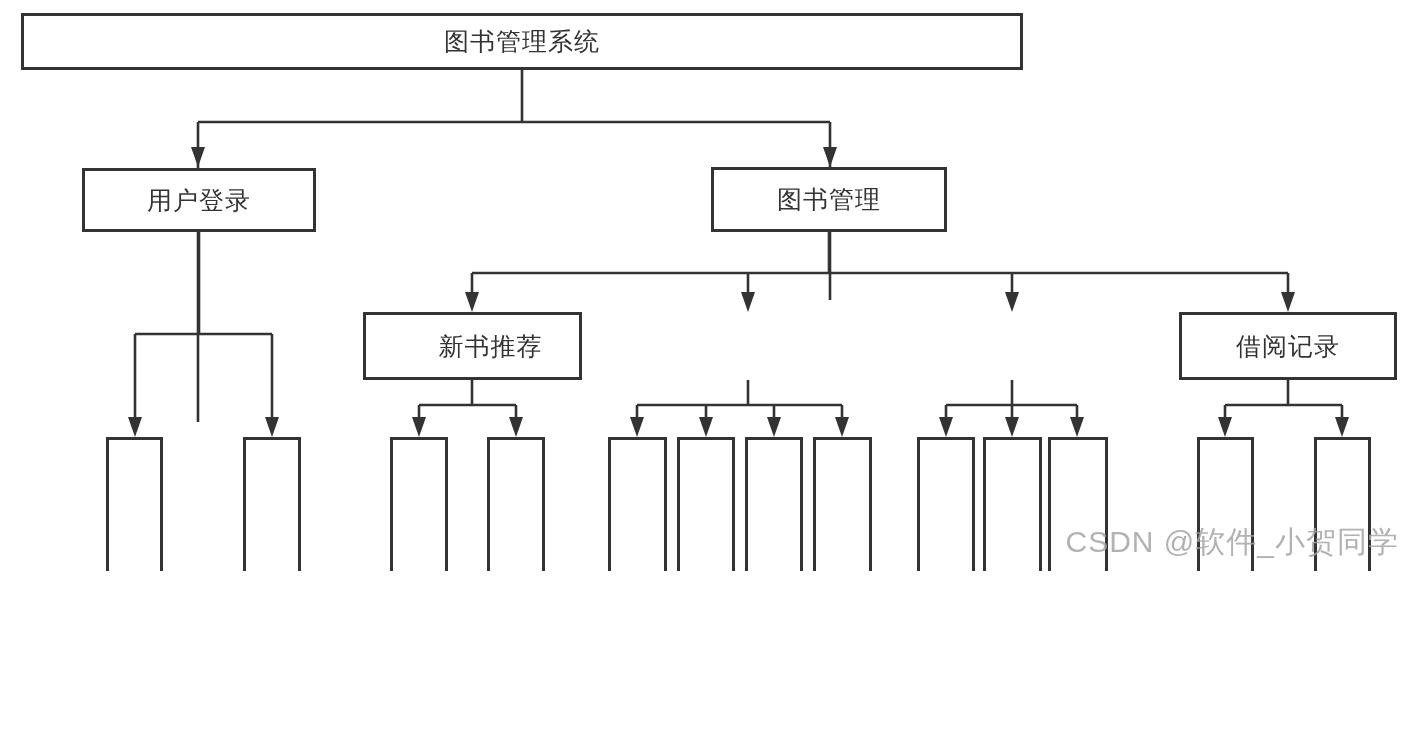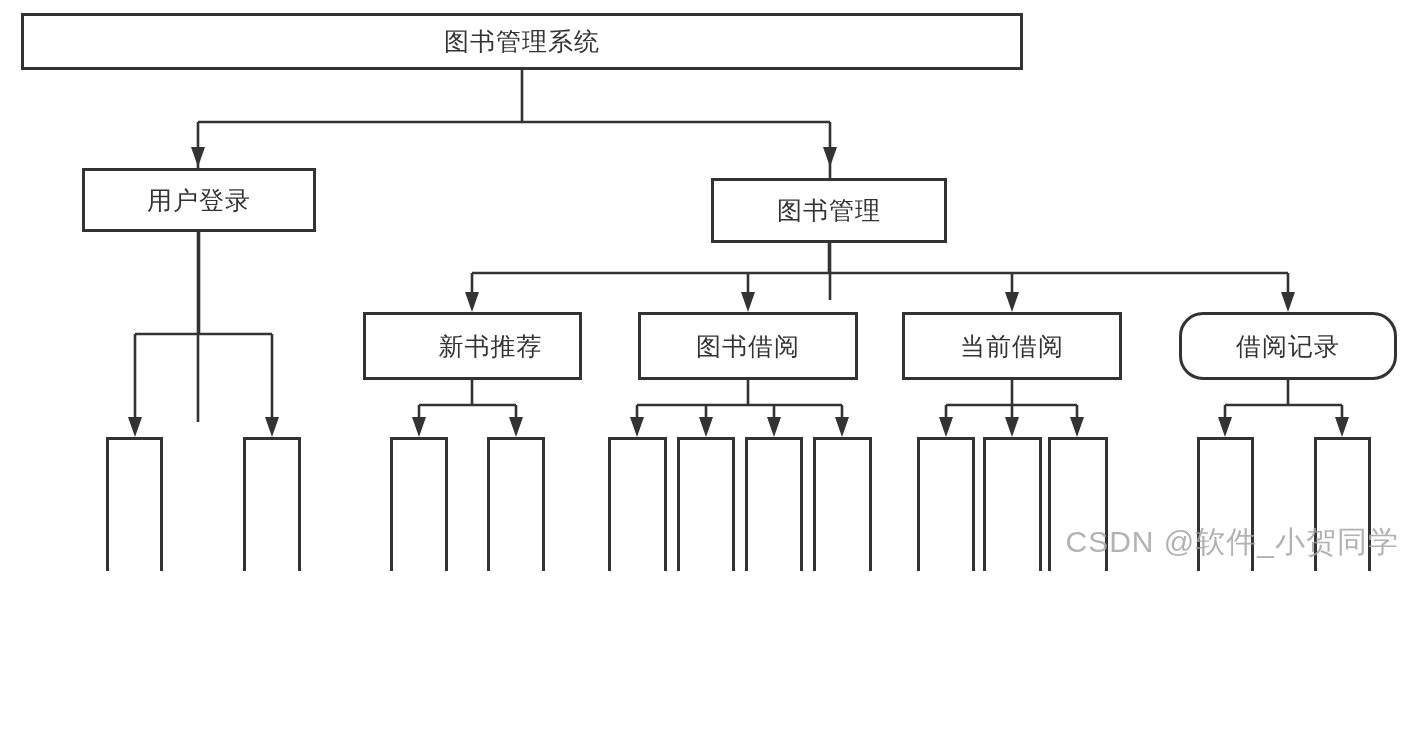--- a/index.html
+++ b/index.html
@@ -22,27 +22,27 @@
     justify-content: center;
     color: #333333;
     font-size: 25px;
     letter-spacing: 1px;
     z-index: 2;
   }
   
   #n-root { left: 21px; top: 13px; width: 1002px; height: 57px; }
   
   #n-l2a { left: 82px;  top: 168px; width: 234px; height: 64px; }
-  #n-l2b { left: 711px; top: 178px; width: 236px; height: 65px; }
+  #n-l2b { left: 711px; top: 167px; width: 236px; height: 65px; }
   
   .l3 { top: 312px; height: 68px; }
   #n-l3a { left: 363px;  width: 219px; padding-left: 36px; }
   #n-l3b { left: 638px;  width: 220px; }
   #n-l3c { left: 902px;  width: 220px; }
-  #n-l3d { left: 1179px; width: 218px; border-radius: 24px; }
+  #n-l3d { left: 1179px; width: 218px; }
   
   .leaf { top: 437px; height: 298px; }
   .leaf .vtext {
     writing-mode: vertical-rl;
     font-size: 24px;
     letter-spacing: 5px;
     line-height: 1;
     color: #333333;
     white-space: nowrap;
   }
@@ -113,26 +113,20 @@
   <div class="node" id="n-l2a">
     <span>用户登录</span>
   </div>
   <div class="node" id="n-l2b">
     <span>图书管理</span>
   </div>
 
   <div class="node l3" id="n-l3a">
     <span>新书推荐</span>
   </div>
-  <div class="node l3" id="n-l3b">
-    <span>图书借阅</span>
-  </div>
-  <div class="node l3" id="n-l3c">
-    <span>当前借阅</span>
-  </div>
   <div class="node l3" id="n-l3d">
     <span>借阅记录</span>
   </div>
 
   <div class="node leaf" id="f-a1">
     <span class="vtext">用户登录</span>
   </div>
   <div class="node leaf" id="f-a2">
     <span class="vtext">注销登录</span>
   </div>

